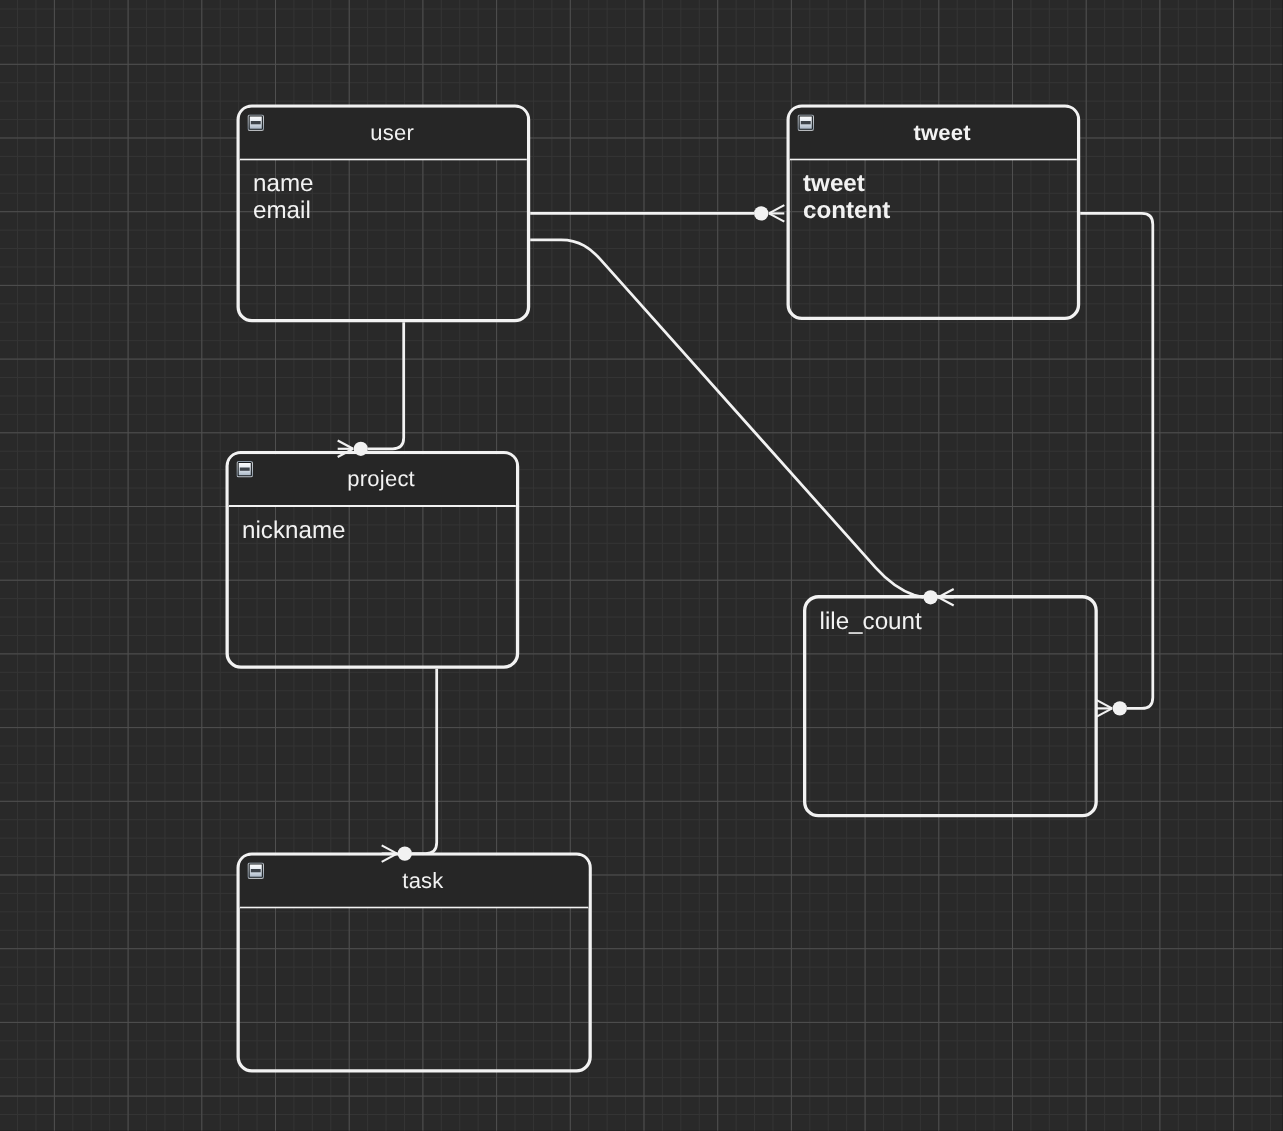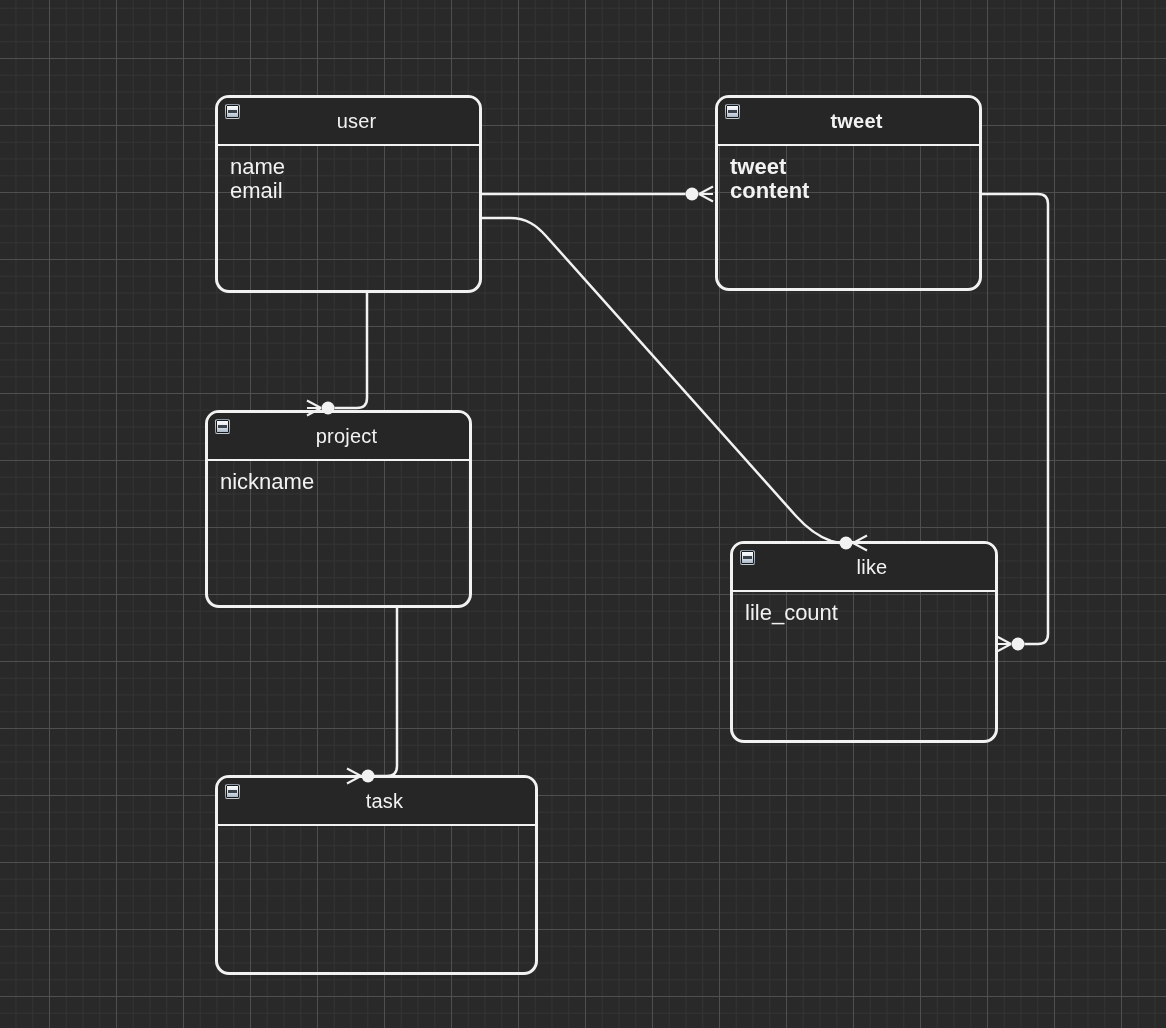--- a/index.html
+++ b/index.html
@@ -97,26 +97,20 @@
           <span class="collapse-icon">
             <span class="minus-glyph"></span>
           </span>
           <span class="entity-title">project</span>
         </div>
         <div class="entity-body">
           <div class="entity-field">nickname</div>
         </div>
       </div>
       <div class="entity" style="left: 730px; top: 541px; width: 268px; height: 202px;">
-        <div class="entity-header">
-          <span class="collapse-icon">
-            <span class="minus-glyph"></span>
-          </span>
-          <span class="entity-title">like</span>
-        </div>
         <div class="entity-body">
           <div class="entity-field">lile_count</div>
         </div>
       </div>
       <div class="entity" style="left: 215px; top: 775px; width: 323px; height: 200px;">
         <div class="entity-header">
           <span class="collapse-icon">
             <span class="minus-glyph"></span>
           </span>
           <span class="entity-title">task</span>

